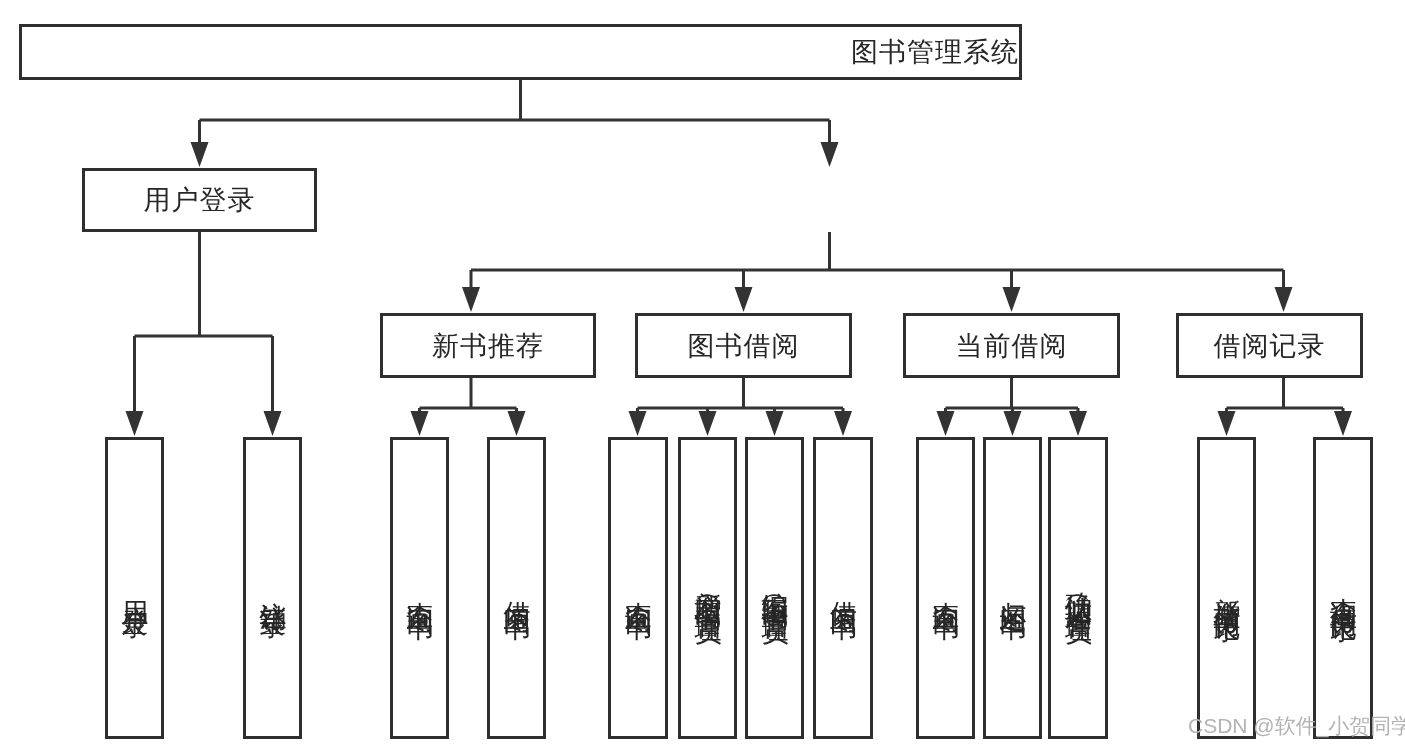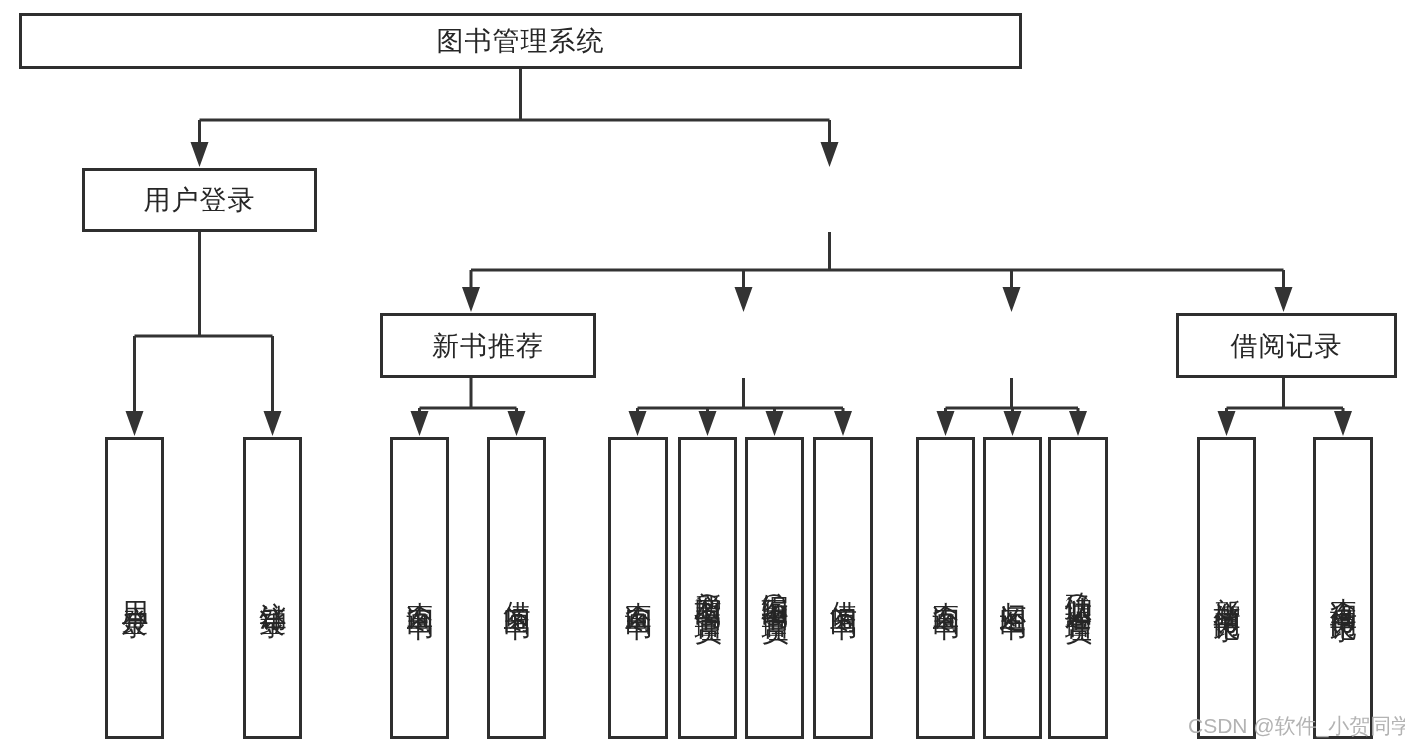--- a/index.html
+++ b/index.html
@@ -72,32 +72,38 @@
              M698.5 411 L716.5 411 L707.5 436 Z
              M765.5 411 L783.5 411 L774.5 436 Z
              M834 411 L852 411 L843 436 Z
              M936.5 411 L954.5 411 L945.5 436 Z
              M1003.5 411 L1021.5 411 L1012.5 436 Z
              M1069 411 L1087 411 L1078 436 Z
              M1217.5 411 L1235.5 411 L1226.5 436 Z
              M1334 411 L1352 411 L1343 436 Z"></path>
   </svg>
 
-  <div class="box hbox" style="left:19px; top:13px; width:1003px; height:56px;">
+  <div class="box hbox" style="left:19px; top:24px; width:1003px; height:56px;justify-content:flex-end;">
     <span>图书管理系统</span>
   </div>
 
   <div class="box hbox" style="left:82px; top:168px; width:235px; height:64px;">
     <span>用户登录</span>
   </div>
 
   <div class="box hbox" style="left:363px; top:313px; width:216px; height:65px;margin-left:17px;">
     <span>新书推荐</span>
   </div>
-  <div class="box hbox" style="left:1176px; top:313px; width:221px; height:65px;">
+  <div class="box hbox" style="left:635px; top:313px; width:217px; height:65px;">
+    <span>图书借阅</span>
+  </div>
+  <div class="box hbox" style="left:903px; top:313px; width:217px; height:65px;">
+    <span>当前借阅</span>
+  </div>
+  <div class="box hbox" style="left:1176px; top:313px; width:187px; height:65px;">
     <span>借阅记录</span>
   </div>
 
   <div class="box vbox" style="left:105px; top:437px; width:59px; height:302px;">
     <span>用户登录</span>
   </div>
   <div class="box vbox" style="left:243px; top:437px; width:59px; height:302px;">
     <span>注销登录</span>
   </div>
 

